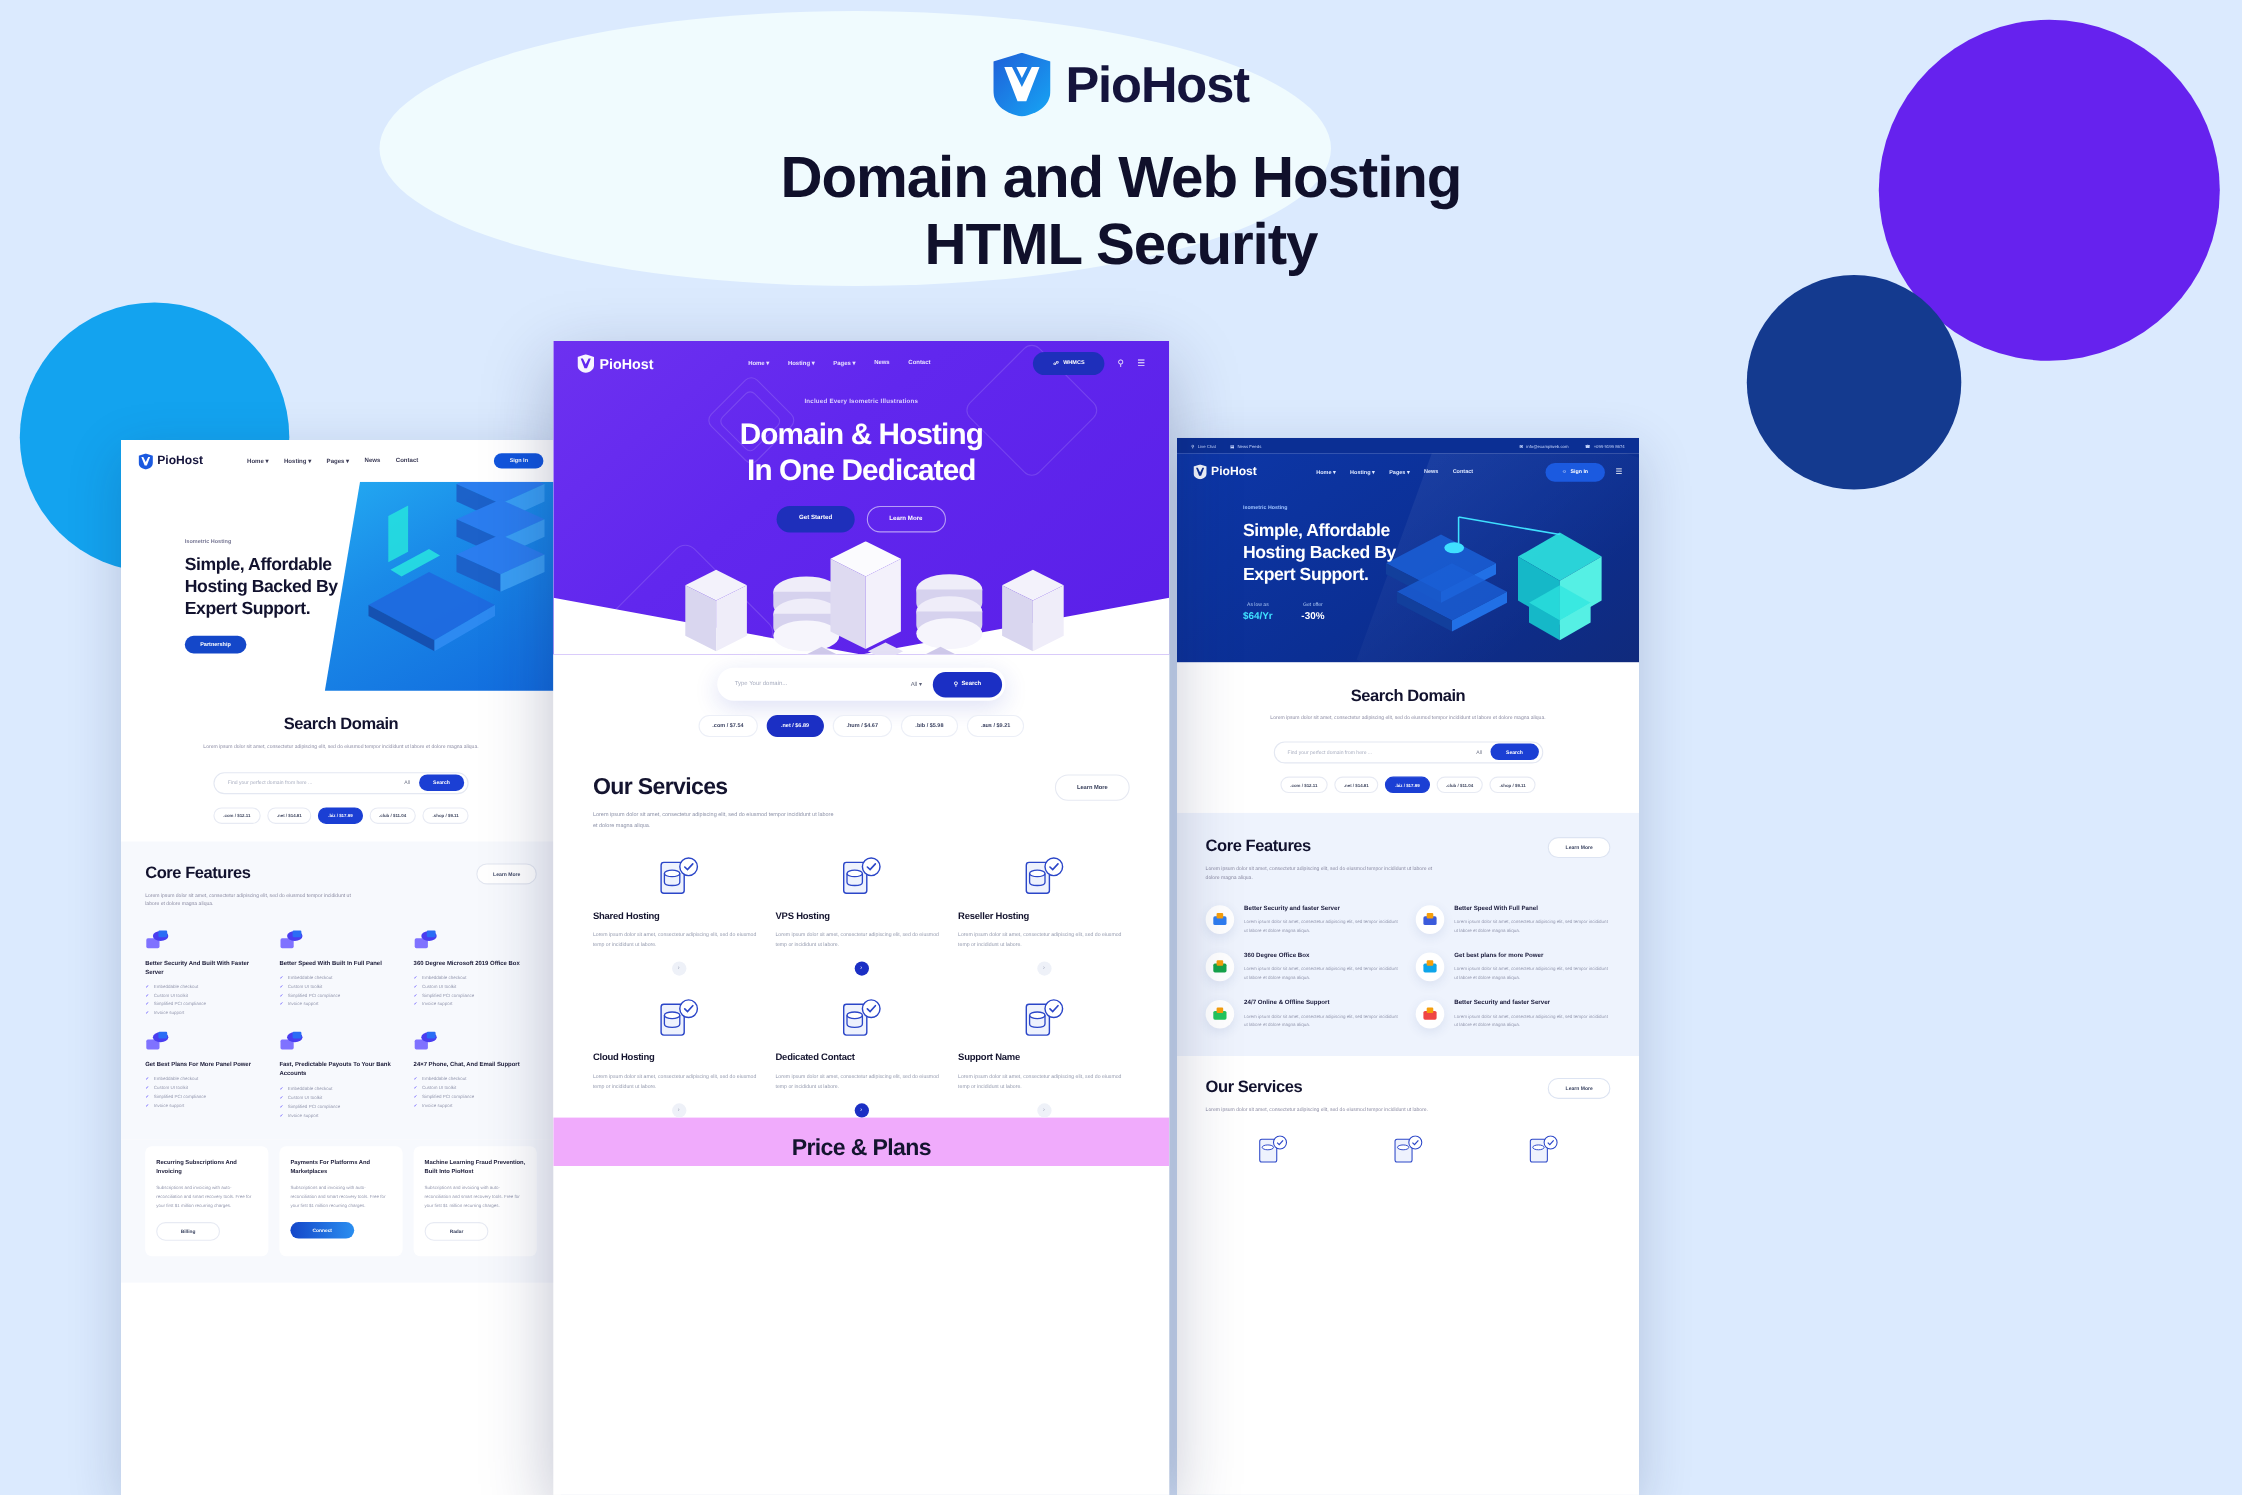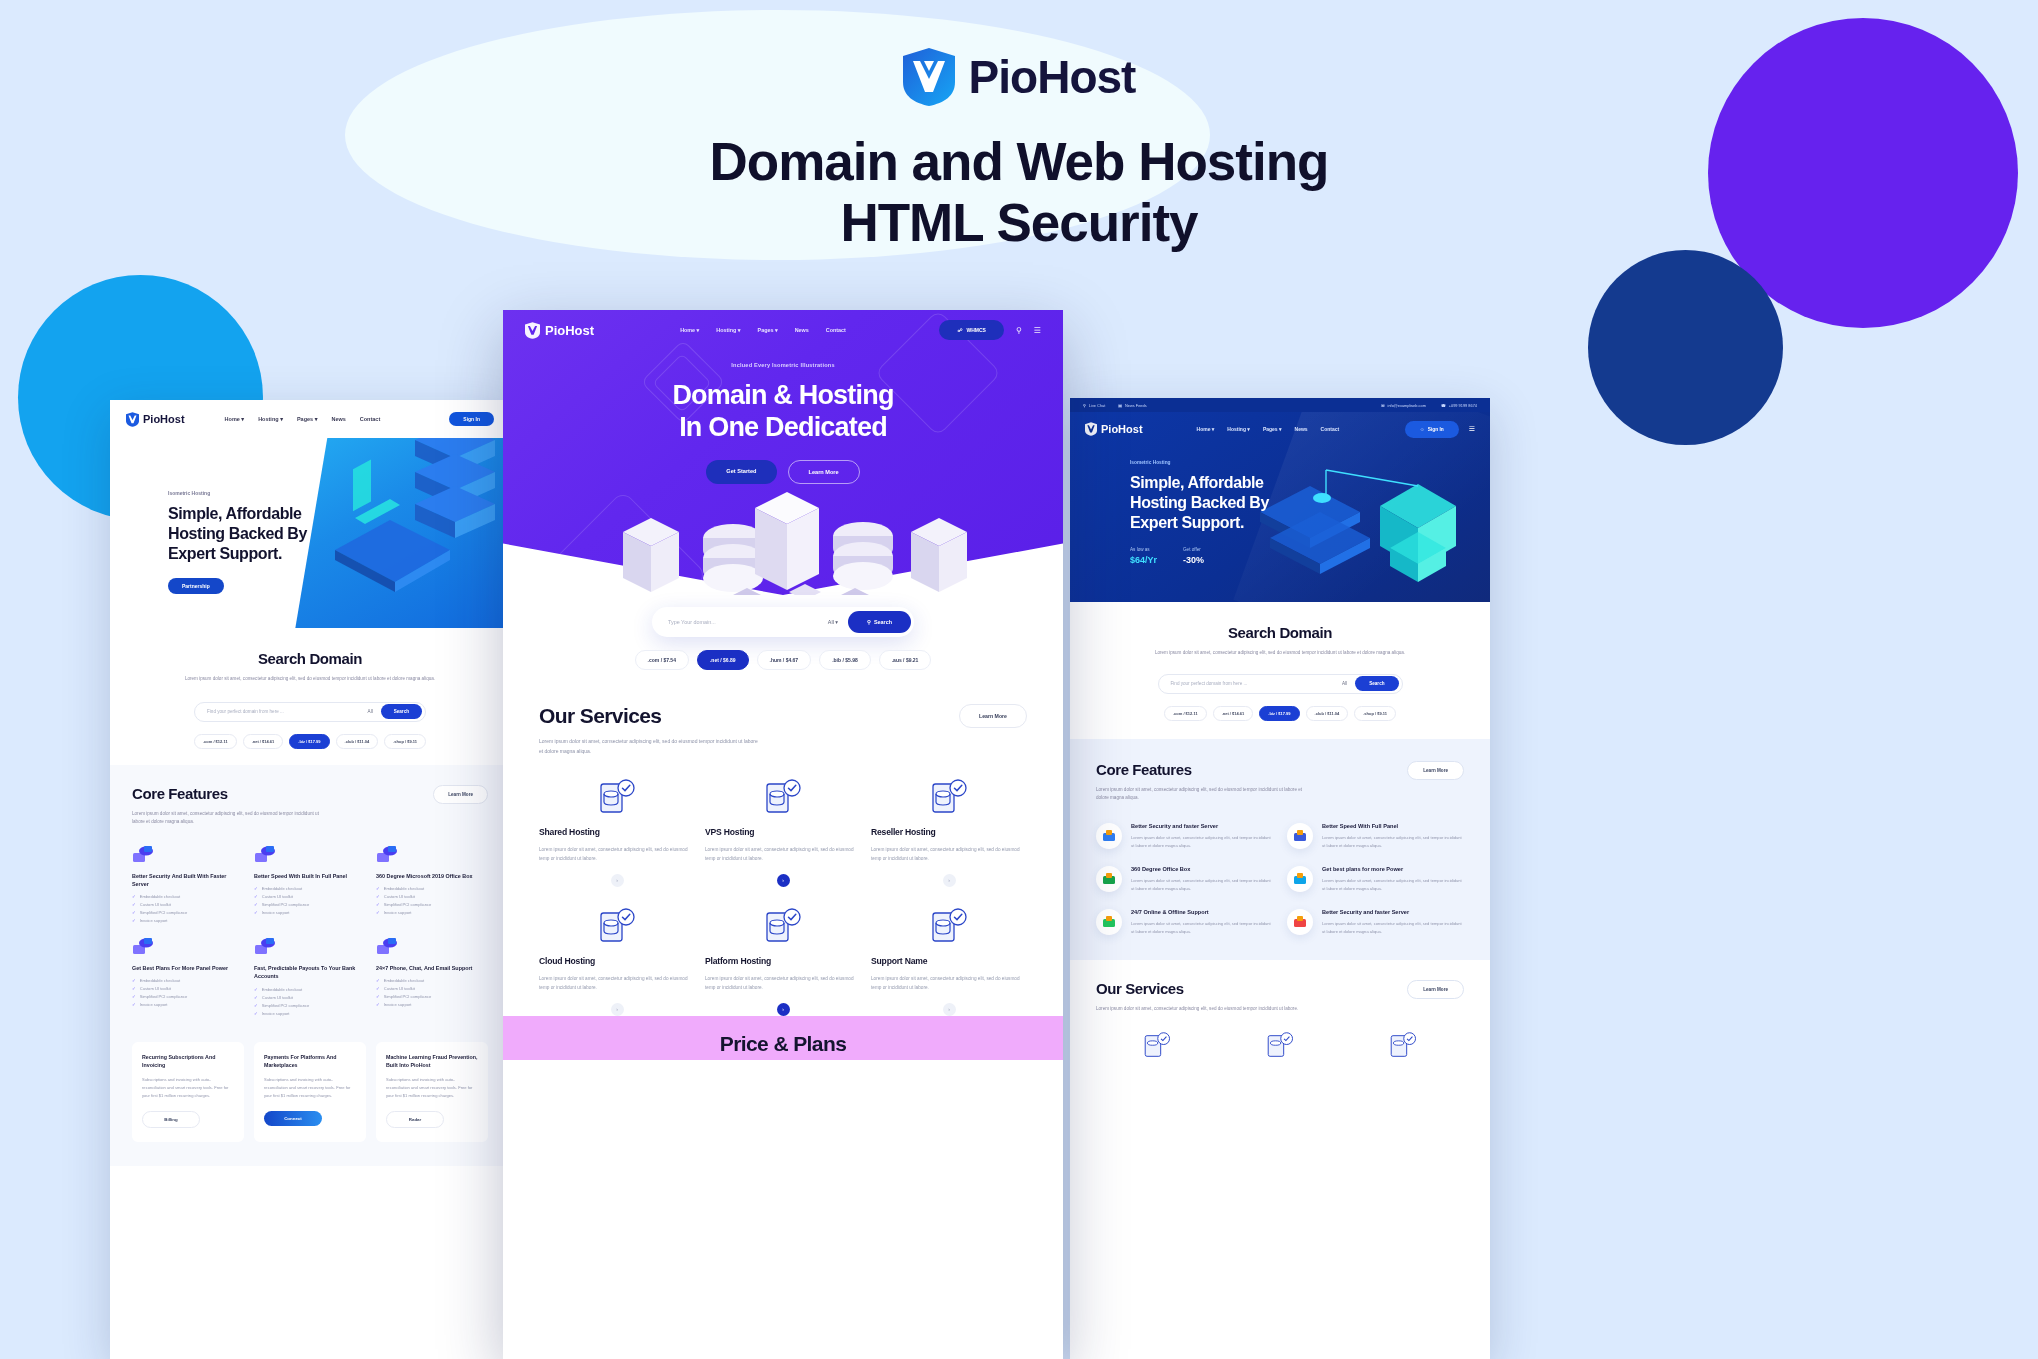--- a/index.html
+++ b/index.html
@@ -159,21 +159,21 @@
   .mr-logo svg { width:12px; height:14px; }
   .mr-logo span { color:#fff; font-size:11px; font-weight:bold; }
   .mr-menu { display:flex; gap:13px; margin-left:54px; }
   .mr-menu span { font-size:5px; color:#dbe6ff; font-weight:bold; }
   .mr-right { margin-left:auto; display:flex; align-items:center; gap:10px; }
   .mr-signin { background:#1b5ae0; color:#fff; font-size:4.8px; font-weight:bold;
                padding:6px 15px; border-radius:11px; display:flex; gap:3px; align-items:center;}
   .mr-hero-txt { position:relative; z-index:3; padding:14px 0 0 60px; width:235px; }
   .mr-kicker { font-size:4.8px; color:#9dc2ff; font-weight:bold; margin-bottom:8px; }
   .mr-h1 { font-size:16px; line-height:1.26; font-weight:bold; color:#fff; letter-spacing:-.4px; }
-  .mr-offers { margin-top:14px; display:flex; gap:26px; }
+  .mr-offers { margin-top:14px; display:flex; gap:26px;text-align:center; }
   .mr-olabel { font-size:4.6px; color:#a8c4f3; }
   .mr-oval { font-size:9px; font-weight:bold; color:#3fe0ff; margin-top:3px; }
   .mr-oval.w { color:#fff; }
   .mr-sec { background:#fff; padding:22px 0 18px; text-align:center; }
   .mr-h2 { font-size:15px; font-weight:bold; color:#12122e; letter-spacing:-.4px; }
   .mr-sub { font-size:4.6px; color:#8b8ba3; line-height:1.9; margin-top:8px; }
   .mr-search { margin:16px auto 0; width:245px; height:20px; border:1px solid #e4e8f2;
                border-radius:10px; display:flex; align-items:center; padding:0 3px 0 12px; }
   .mr-search .ph { font-size:4.6px; color:#a9aec0; flex:1; text-align:left; }
   .mr-search .all { font-size:4.6px; color:#6d7286; margin-right:8px; }
@@ -635,21 +635,21 @@
         <div class="mc-scard">
           <div class="mc-sicon">
             <svg width="40" height="38" viewBox="0 0 40 38">
               <rect x="4" y="5" width="21" height="28" rx="2.5" fill="#eef2fd" stroke="#2b46c8" stroke-width="1.3"></rect>
               <ellipse cx="14" cy="15" rx="7" ry="3" fill="#fff" stroke="#2b46c8" stroke-width="1.2"></ellipse>
               <path d="M7 15v8c0 1.8 3 3 7 3s7-1.2 7-3v-8" fill="none" stroke="#2b46c8" stroke-width="1.2"></path>
               <circle cx="29" cy="9" r="8" fill="#fff" stroke="#2b46c8" stroke-width="1.3"></circle>
               <path d="M25.5 9.2 28 11.6 32.8 6.3" fill="none" stroke="#2b46c8" stroke-width="1.5" stroke-linecap="round"></path>
             </svg>
           </div>
-          <div class="mc-stitle">Platform Hosting</div>
+          <div class="mc-stitle">Dedicated Contact</div>
           <div class="mc-stext">Lorem ipsum dolor sit amet, consectetur adipiscing elit, sed do eiusmod temp or incididunt ut labore.</div>
           <div class="mc-dot on">›</div>
         </div>
         <div class="mc-scard">
           <div class="mc-sicon">
             <svg width="40" height="38" viewBox="0 0 40 38">
               <rect x="4" y="5" width="21" height="28" rx="2.5" fill="#eef2fd" stroke="#2b46c8" stroke-width="1.3"></rect>
               <ellipse cx="14" cy="15" rx="7" ry="3" fill="#fff" stroke="#2b46c8" stroke-width="1.2"></ellipse>
               <path d="M7 15v8c0 1.8 3 3 7 3s7-1.2 7-3v-8" fill="none" stroke="#2b46c8" stroke-width="1.2"></path>
               <circle cx="29" cy="9" r="8" fill="#fff" stroke="#2b46c8" stroke-width="1.3"></circle>

